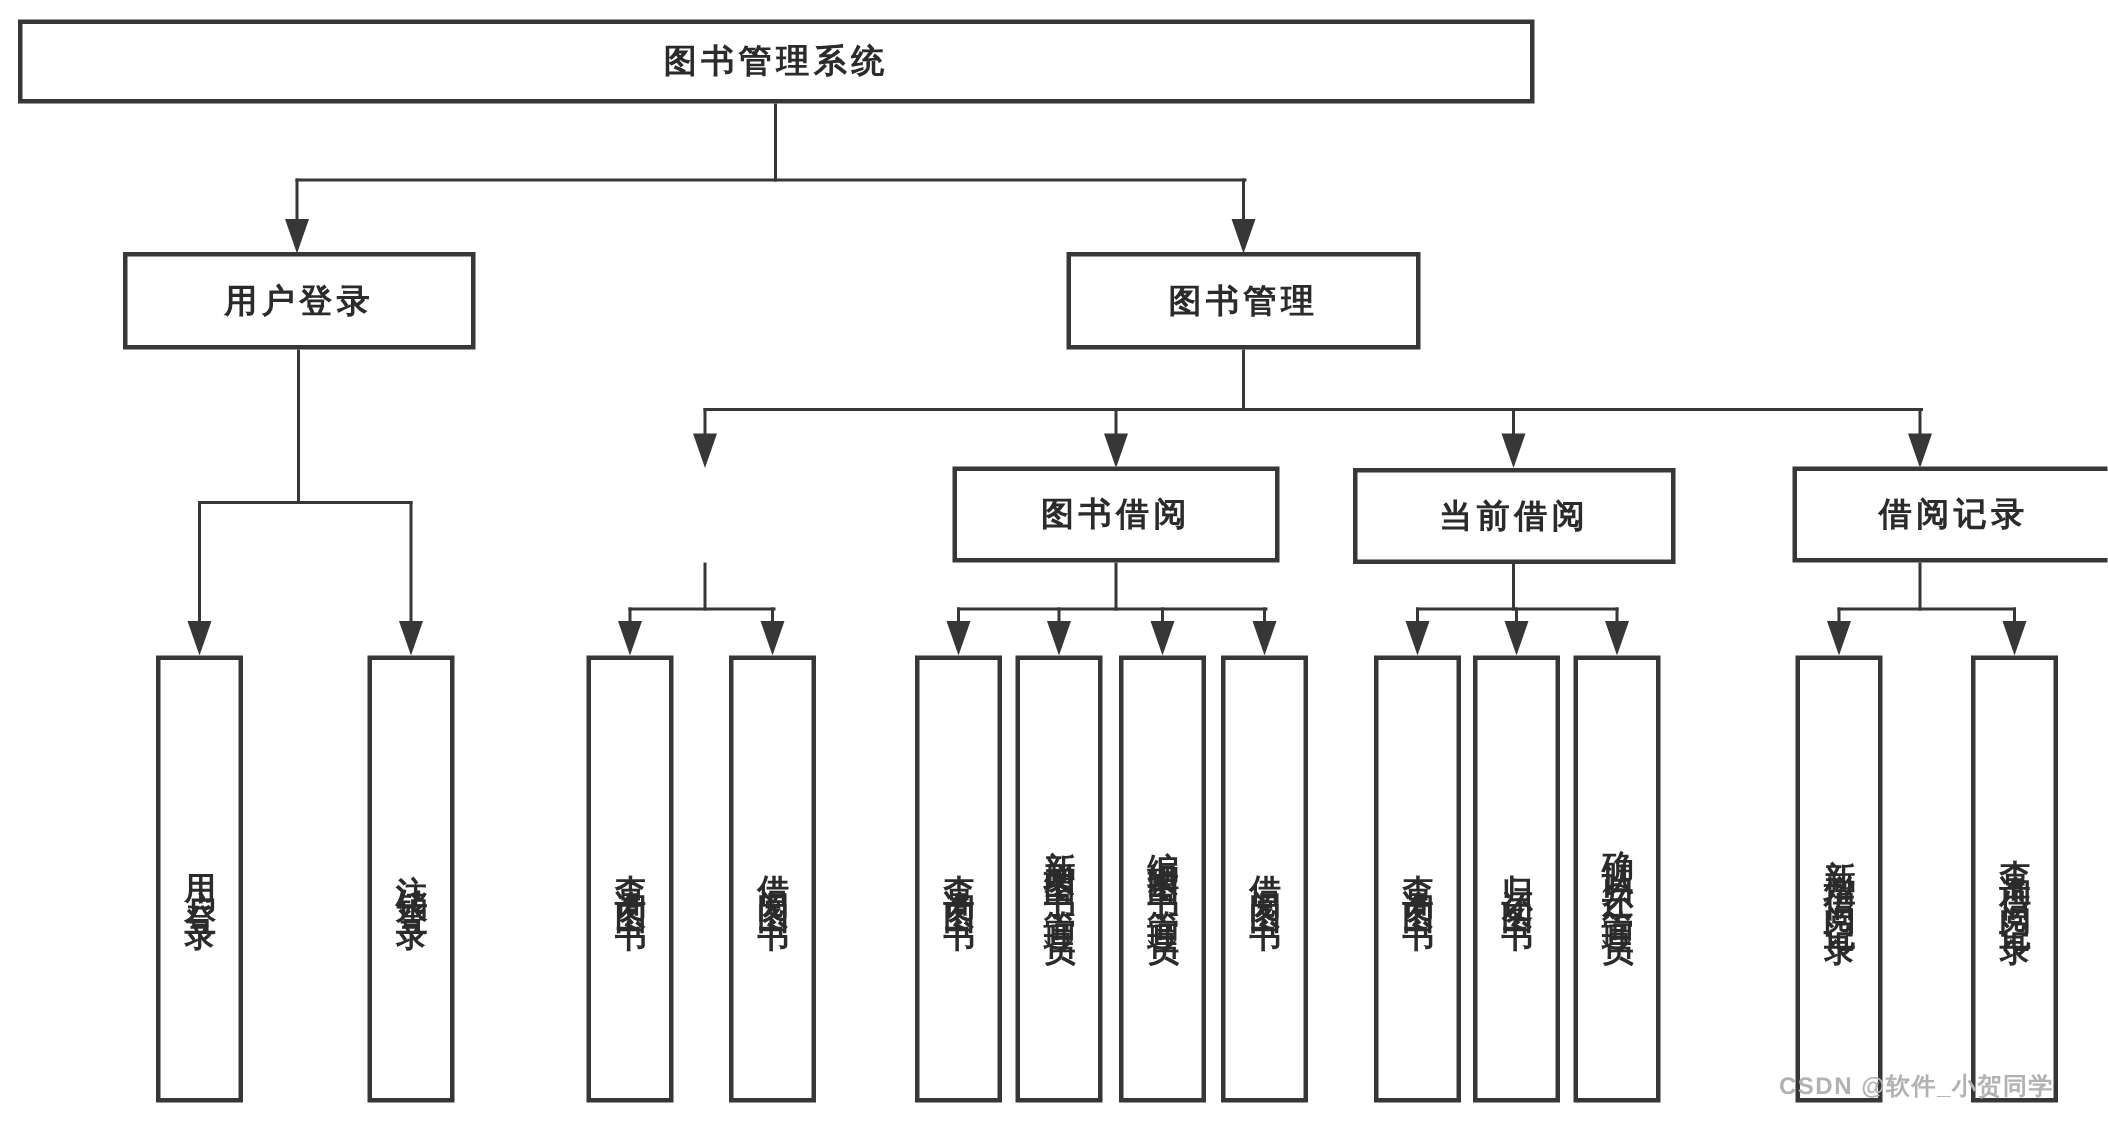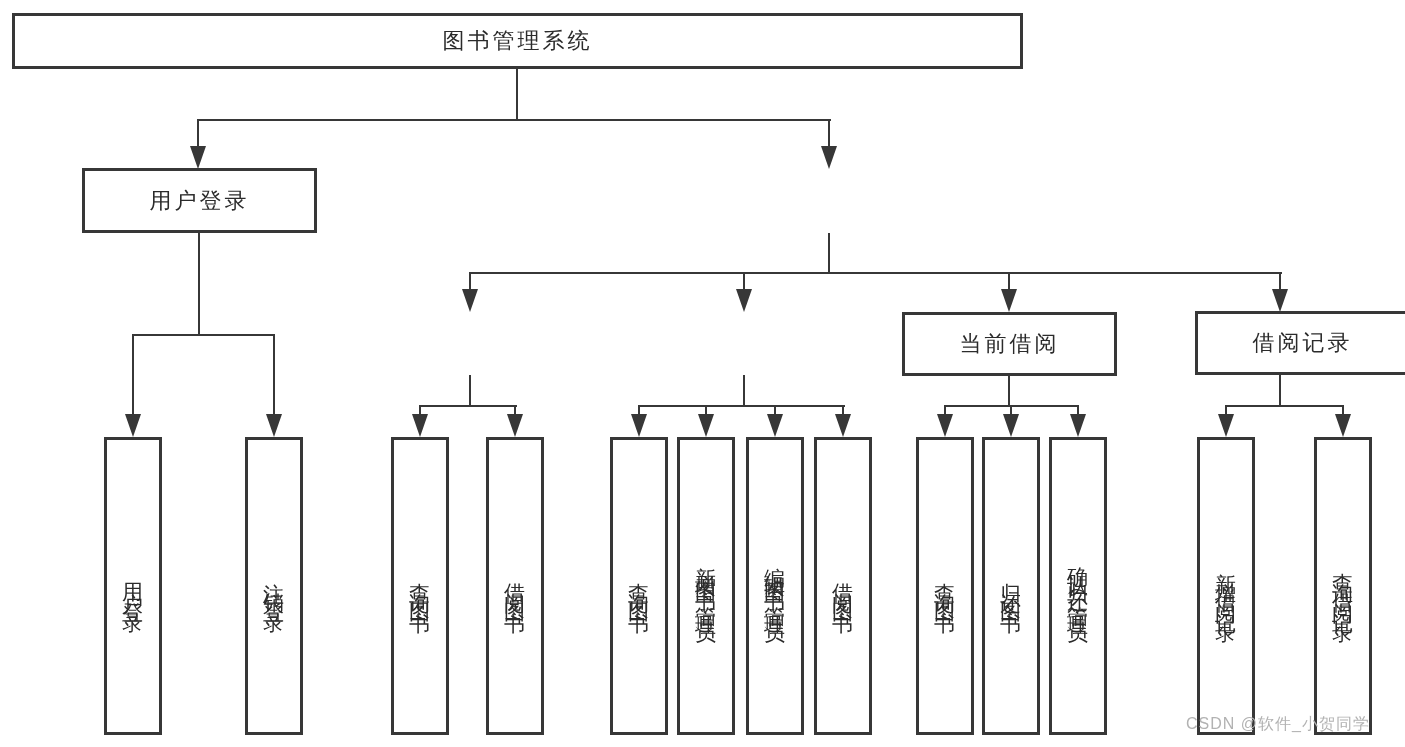--- a/index.html
+++ b/index.html
@@ -2,21 +2,21 @@
 <html><head>
 <meta charset="utf-8">
 <style>
   * { margin: 0; padding: 0; box-sizing: border-box; }
   html, body { background: #ffffff; }
   body {
     width: 1405px; height: 747px;
     font-family: "Liberation Sans", sans-serif;
     position: relative; overflow: hidden;
   }
-  .stage { position: absolute; left: 0; top: 0; width: 1186px; height: 747px; }
+  .stage { position: absolute; left: 0; top: 0; width: 1186px; height: 747px; font-weight: bold; }
 
   
   .node {
     position: absolute;
     border: 3px solid #373737;
     background: #ffffff;
     color: #2b2b2b;
     display: flex; align-items: center; justify-content: center;
     font-size: 22px; letter-spacing: 3px;
     white-space: nowrap;
@@ -56,39 +56,41 @@
   <div class="node" style="left:12px; top:13px; width:1011px; height:56px;">图书管理系统</div>
 
   <div class="v" style="left:516px; top:69px; width:2px; height:52px;"></div>
   <div class="h" style="left:197px; top:119px; width:634px; height:2px;"></div>
   <div class="v" style="left:197px; top:119px; width:2px; height:28px;"></div>
   <div class="v" style="left:828px; top:119px; width:2px; height:28px;"></div>
   <div class="arr" style="left:190px; top:146px;"></div>
   <div class="arr" style="left:821px; top:146px;"></div>
 
   <div class="node" style="left:82px; top:168px; width:235px; height:65px;">用户登录</div>
+  <div class="node" style="left:711px; top:168px; width:236px; height:65px;">图书管理</div>
 
   <div class="v" style="left:198px; top:233px; width:2px; height:103px;"></div>
   <div class="h" style="left:132px; top:334px; width:143px; height:2px;"></div>
   <div class="v" style="left:132px; top:334px; width:2px; height:81px;"></div>
   <div class="v" style="left:273px; top:334px; width:2px; height:81px;"></div>
   <div class="arr" style="left:125px; top:414px;"></div>
   <div class="arr" style="left:266px; top:414px;"></div>
 
   <div class="v" style="left:828px; top:233px; width:2px; height:41px;"></div>
   <div class="h" style="left:469px; top:272px; width:813px; height:2px;"></div>
   <div class="v" style="left:469px; top:272px; width:2px; height:18px;"></div>
   <div class="v" style="left:743px; top:272px; width:2px; height:18px;"></div>
   <div class="v" style="left:1008px; top:272px; width:2px; height:18px;"></div>
   <div class="v" style="left:1279px; top:272px; width:2px; height:18px;"></div>
   <div class="arr" style="left:462px; top:289px;"></div>
   <div class="arr" style="left:736px; top:289px;"></div>
   <div class="arr" style="left:1001px; top:289px;"></div>
   <div class="arr" style="left:1272px; top:289px;"></div>
 
+  <div class="node" style="left:635px; top:311px; width:218px; height:64px;">图书借阅</div>
   <div class="node" style="left:902px; top:312px; width:215px; height:64px;">当前借阅</div>
   <div class="node" style="left:1173px; top:311px; width:215px; height:64px;margin-left:22px;">借阅记录</div>
 
   <div class="v" style="left:469px; top:375px; width:2px; height:32px;"></div>
   <div class="h" style="left:419px; top:405px; width:98px; height:2px;"></div>
   <div class="v" style="left:419px; top:405px; width:2px; height:9px;"></div>
   <div class="v" style="left:514px; top:405px; width:2px; height:9px;"></div>
   <div class="arr" style="left:412px; top:414px;"></div>
   <div class="arr" style="left:507px; top:414px;"></div>
 

